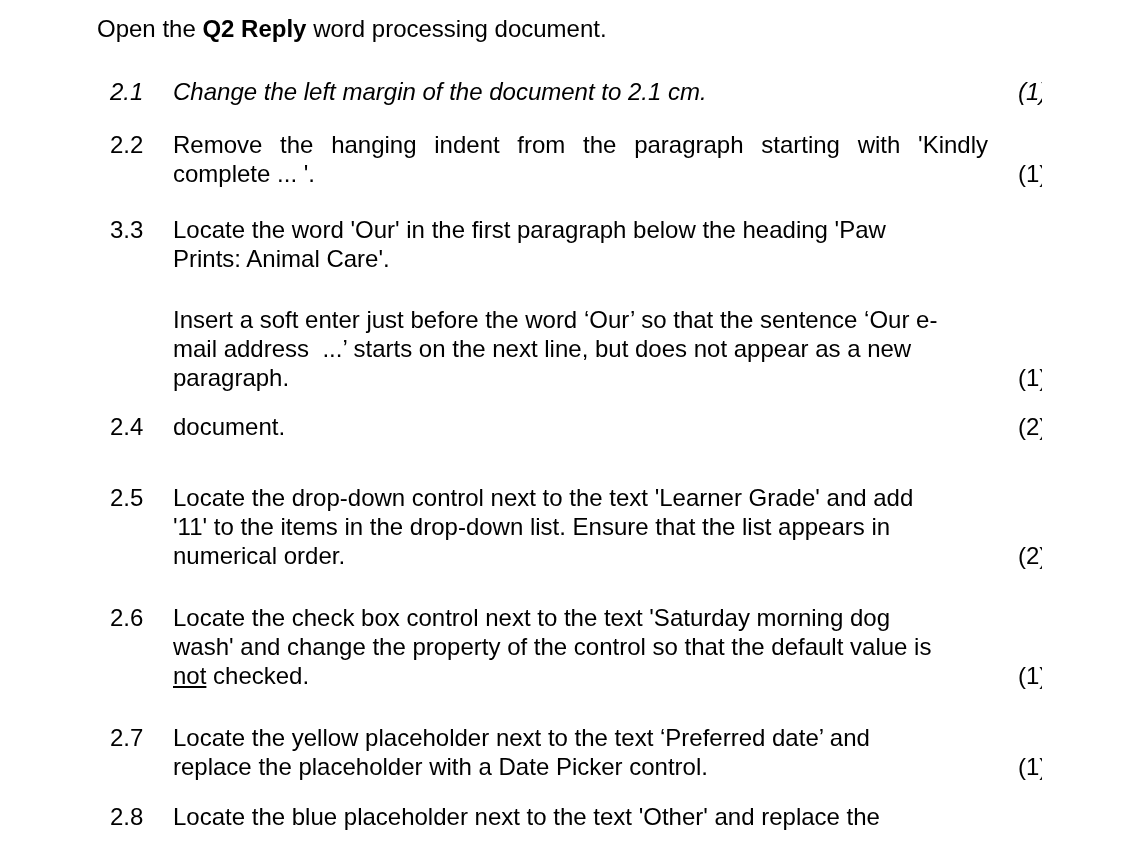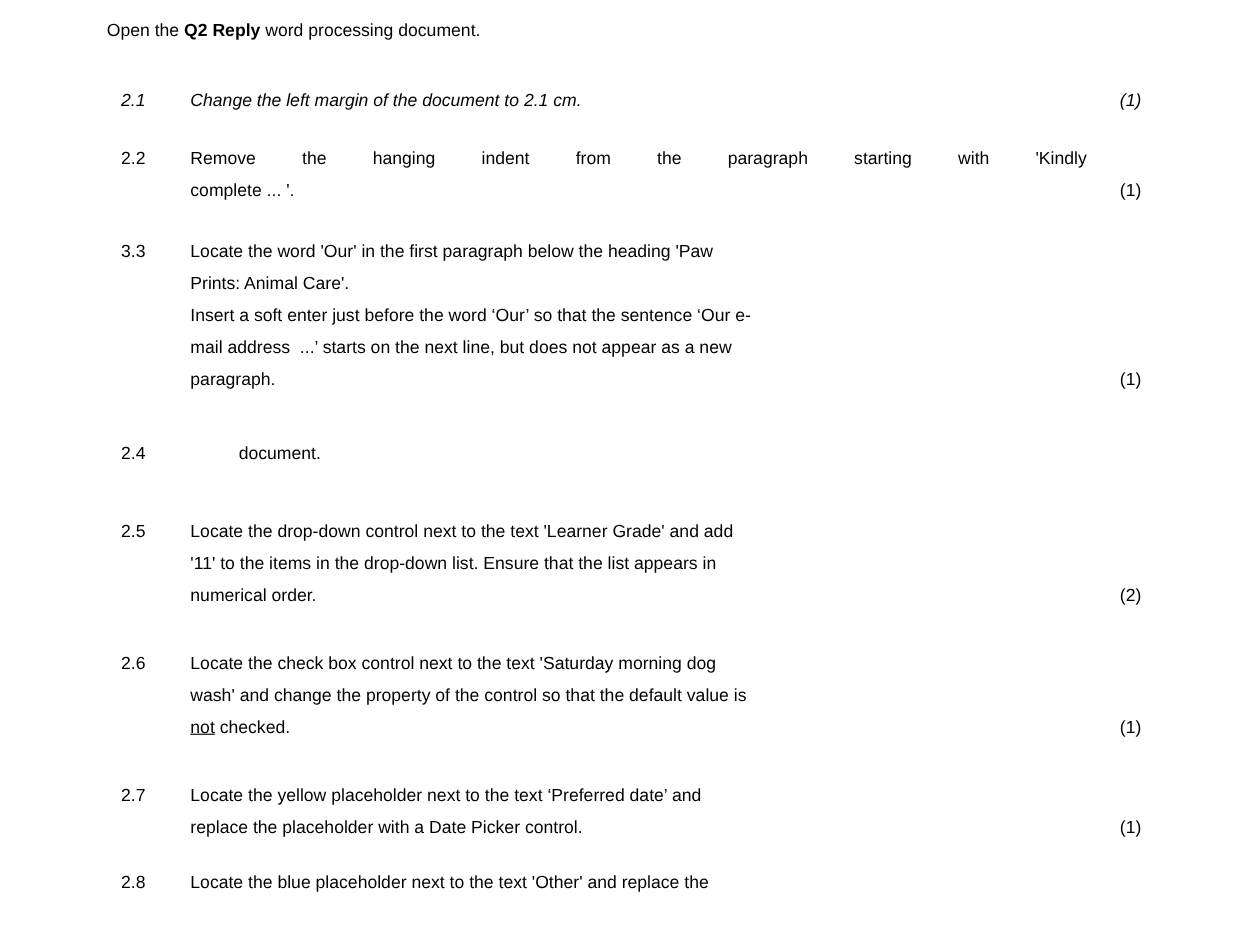--- a/index.html
+++ b/index.html
@@ -8,47 +8,48 @@
     background: #ffffff;
   }
   .page {
     position: relative;
     width: 1042px;
     height: 858px;
     background: #ffffff;
     color: #000000;
     overflow: hidden;
     font-family: "Liberation Sans", sans-serif;
-    font-size: 16px;
+    font-size: 24px;
     line-height: 29px;
   }
   .intro {
     margin: 14px 0 0 97px;
   }
   .questions {
     display: block;
   }
   .q-row {
     display: grid;
     grid-template-columns: 63px 845px 1fr;
     margin-left: 110px;
   }
   
   .q-row:nth-child(1) { margin-top: 34px; font-style: italic; }
   .q-row:nth-child(2) { margin-top: 24px; }
   .q-row:nth-child(3) { margin-top: 27px; }
-  .q-row:nth-child(4) { margin-top: 38px; gap: 44px; }
+  .q-row:nth-child(4) { margin-top: 20px; }
   .q-row:nth-child(5) { margin-top: 42px; }
   .q-row:nth-child(6) { margin-top: 33px; }
   .q-row:nth-child(7) { margin-top: 33px; }
   .q-row:nth-child(8) { margin-top: 21px; }
   .q-num {
     text-align: left;
   }
   .q-par + .q-par {
+    margin-top: 32px;
   }
   .q-line {
     white-space: pre-wrap; 
   }
   .q-line.justify {
     white-space: normal;
     width: 815px;
     text-align: justify;
     text-align-last: justify;
   }

